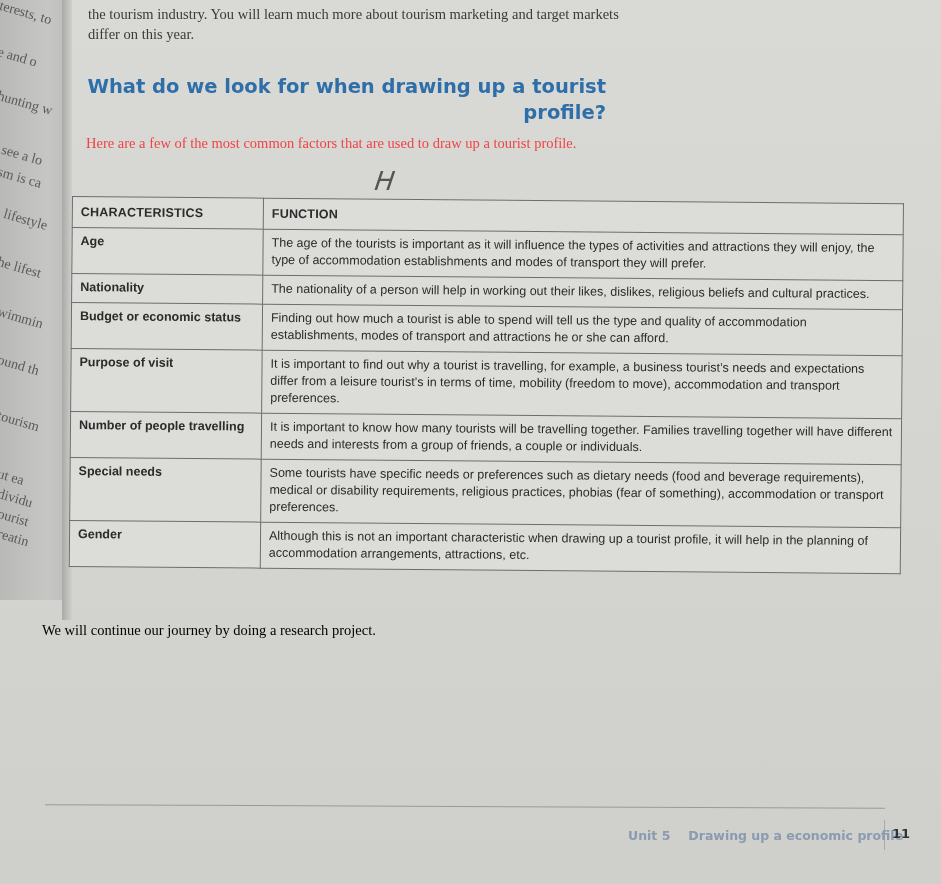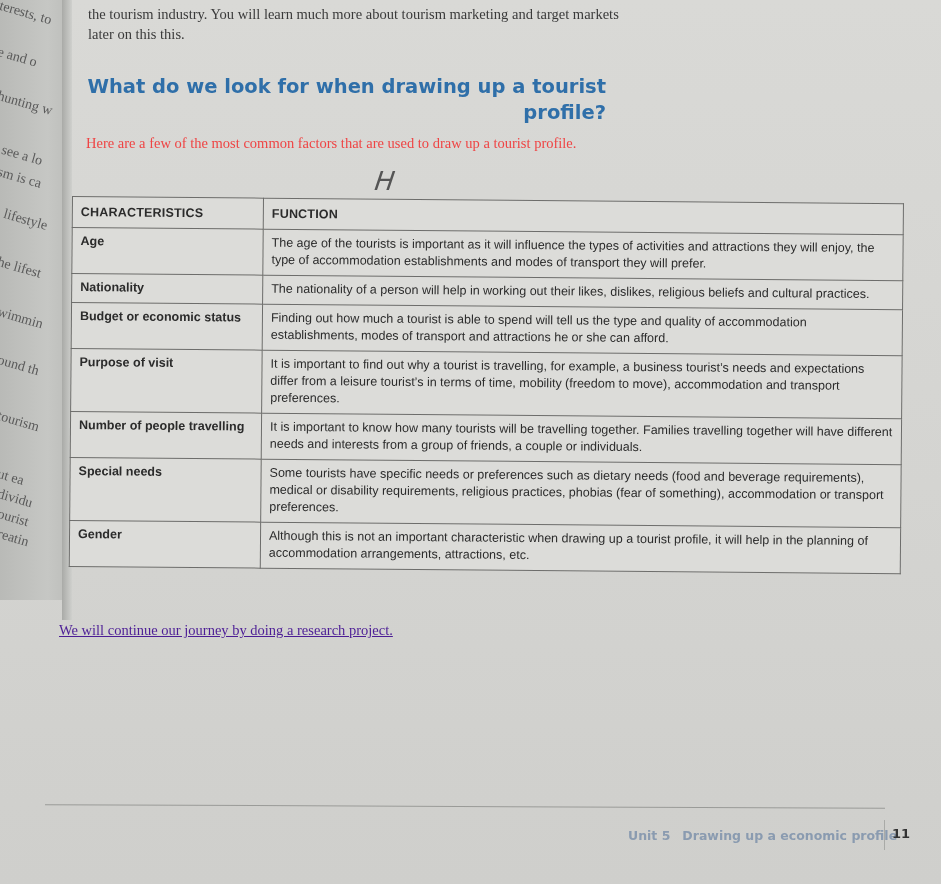--- a/index.html
+++ b/index.html
@@ -45,35 +45,35 @@
     font-family:"Liberation Sans", sans-serif; font-size:12.5px; color:#2b2b2b;
     background:#dcdcd9;
   }
   table.profile th, table.profile td {
     border:1.5px solid #6d6d6b; text-align:left; vertical-align:top;
     padding:5px 7px 6px 8px; line-height:17px;
   }
   table.profile th { font-weight:bold; font-size:12.5px; letter-spacing:0.2px; padding-top:7px; padding-bottom:6px; }
   table.profile td.char { font-weight:bold; width:175px; }
   .closing {
-    position:absolute; left:59px; top:622px; width:600px;
-    font-size:14.5px; color:#4c1d95;text-decoration:underline;
+    position:absolute; left:42px; top:622px; width:600px;
+    font-size:14.5px; color:#000000;
   }
   .footer-rule {
     position:absolute; left:45px; top:806px; width:840px; height:1px;
     background:#9a9b98; transform:rotate(0.25deg);
   }
   .footer-rule-v {
     position:absolute; left:884px; top:820px; width:1px; height:30px; background:#a9aaa7;
   }
   .footer-label {
     position:absolute; left:628px; top:828px;
     font-family:"DejaVu Sans", sans-serif; font-weight:bold; font-size:12.5px; color:#8a9bb0;
   }
-  .footer-label .unit { margin-right:12px; }
+  .footer-label .unit { margin-right:18px; }
   .page-num {
     position:absolute; left:892px; top:826px;
     font-family:"DejaVu Sans", sans-serif; font-weight:bold; font-size:13px; color:#333;
   }
 </style>
 </head>
 <body>
 
 <div class="prev-page">
   <span class="frag" style="left:2px;top:-2px">terests, to</span>
@@ -86,21 +86,21 @@
   <span class="frag" style="left:0px;top:304px">wimmin</span>
   <span class="frag" style="left:0px;top:352px">ound th</span>
   <span class="frag" style="left:0px;top:408px">tourism</span>
   <span class="frag" style="left:0px;top:466px">ut ea</span>
   <span class="frag" style="left:0px;top:486px">dividu</span>
   <span class="frag" style="left:0px;top:506px">ourist</span>
   <span class="frag" style="left:0px;top:526px">reatin</span>
 </div>
 <div class="gutter"></div>
 
-<div class="intro">the tourism industry. You will learn much more about tourism marketing and target markets later on this this.</div>
+<div class="intro">the tourism industry. You will learn much more about tourism marketing and target markets differ on this year.</div>
 
 <h2 class="heading" style="margin:0">What do we look for when drawing up a tourist profile?</h2>
 
 <div class="lead">Here are a few of the most common factors that are used to draw up a tourist profile.</div>
 
 <div class="handmark">H</div>
 
 <table class="profile">
   <thead>
     <tr>

